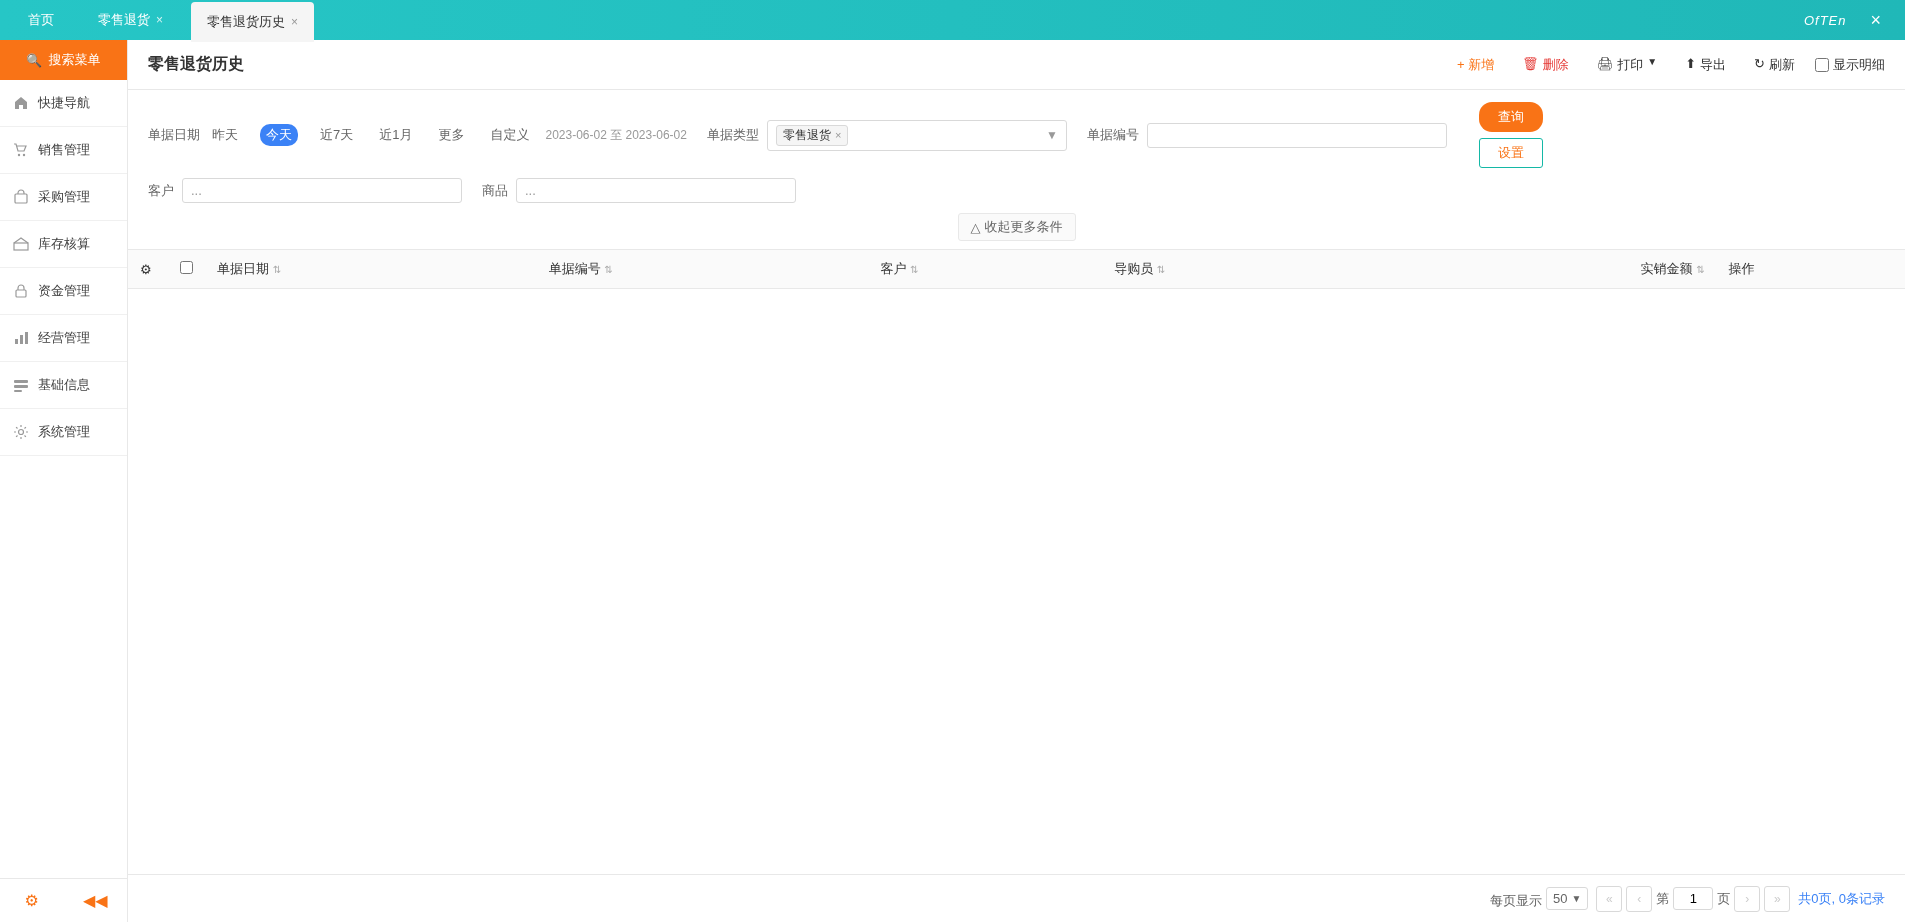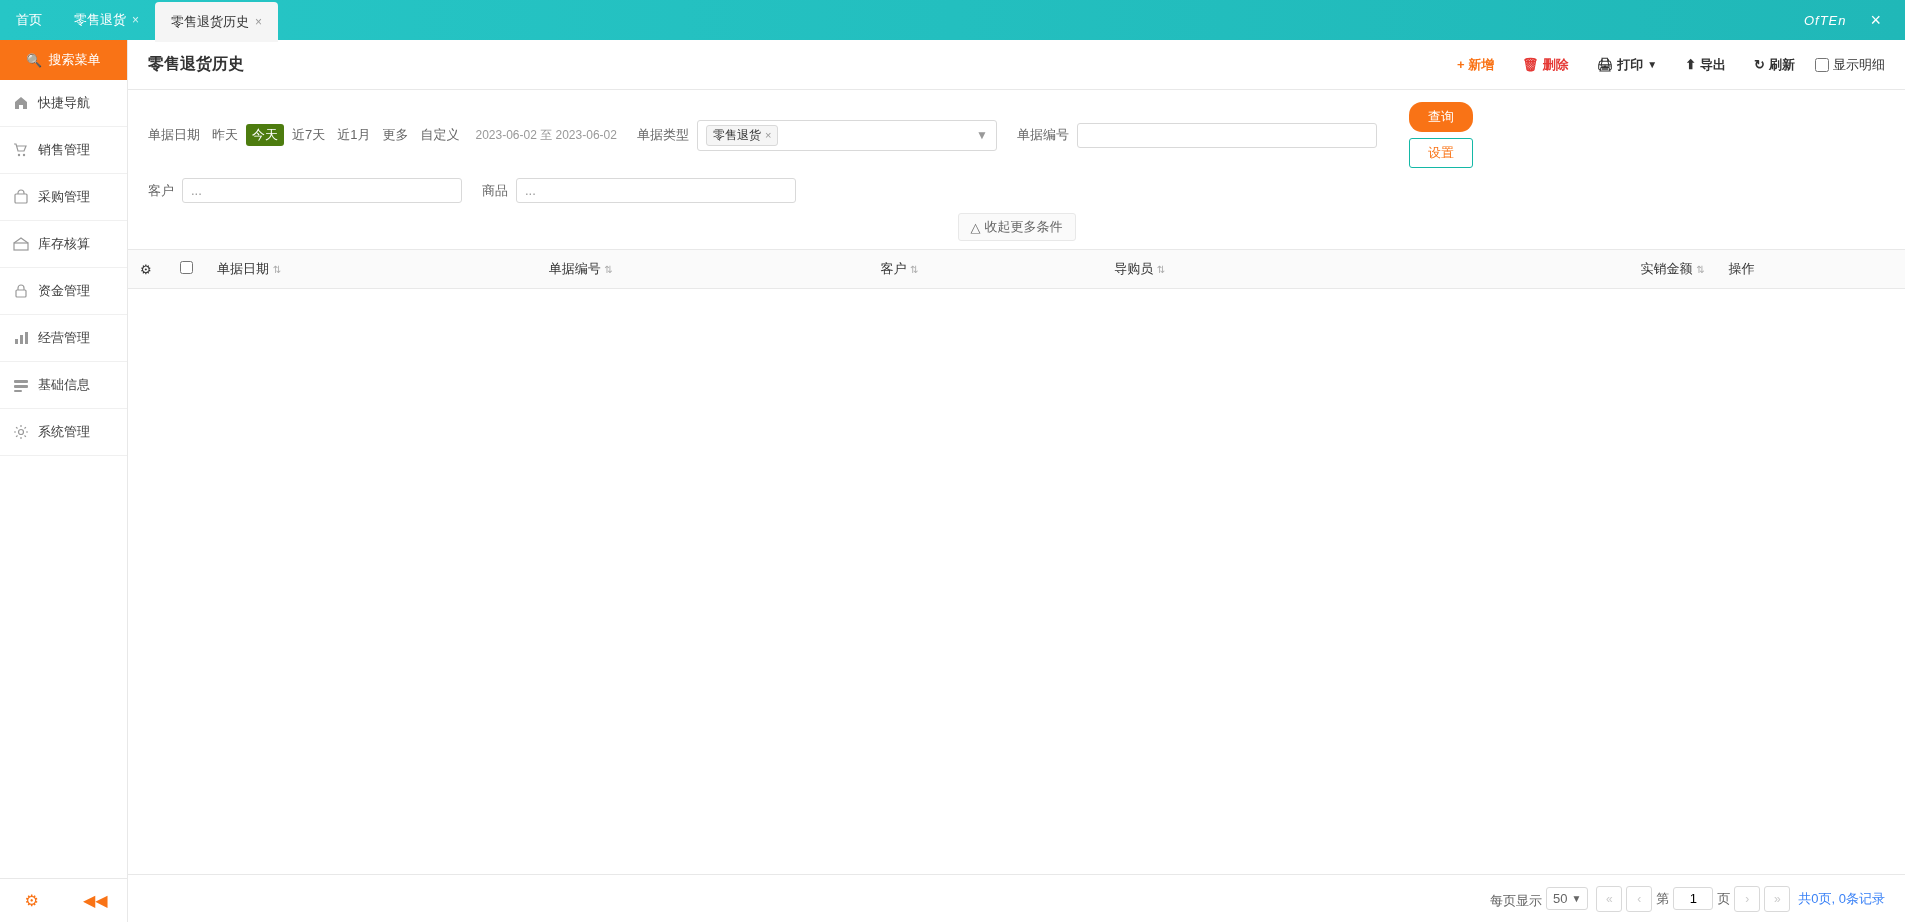--- a/index.html
+++ b/index.html
@@ -23,20 +23,21 @@
     .tab-item {
       height: 100%;
       display: flex;
       align-items: center;
       padding: 0 16px;
       color: #fff;
       font-size: 13px;
       cursor: pointer;
       position: relative;
       white-space: nowrap;
+      margin-left: 12px;
     }
     .tab-item.active {
       background: #f5f5f5;
       color: #333;
       border-radius: 4px 4px 0 0;
       margin-top: 4px;
     }
     .tab-close {
       margin-left: 6px;
       font-size: 12px;
@@ -156,28 +157,26 @@
       font-weight: bold;
       color: #333;
     }
     .header-actions {
       display: flex;
       align-items: center;
       gap: 12px;
     }
     .action-btn {
       display: flex;
-      align-items: center;
       gap: 4px;
       font-size: 13px;
       color: #333;
       cursor: pointer;
       padding: 4px 8px;
       border-radius: 3px;
-      font-weight: bold;
     }
     .action-btn-new { color: #f97316; }
     .action-btn-delete { color: #e53935; }
     .checkbox-display {
       display: flex;
       align-items: center;
       gap: 4px;
       font-size: 13px;
       color: #333;
       cursor: pointer;
@@ -204,32 +203,32 @@
       color: #333;
     }
     .filter-label {
       color: #666;
       white-space: nowrap;
       font-size: 13px;
     }
     .date-options {
       display: flex;
       align-items: center;
-      gap: 4px;
+      gap: 18px;
     }
     .date-opt {
       font-size: 13px;
       color: #666;
       cursor: pointer;
       padding: 2px 4px;
     }
     .date-opt.active {
-      background: #4d7c0f;
+      background: #3b82f6;
       color: #fff;
-      border-radius: 3px;
+      border-radius: 10px;
       padding: 2px 6px;
     }
     .date-range {
       font-size: 12px;
       color: #999;
       margin-left: 4px;
     }
     .filter-select {
       display: flex;
       align-items: center;

